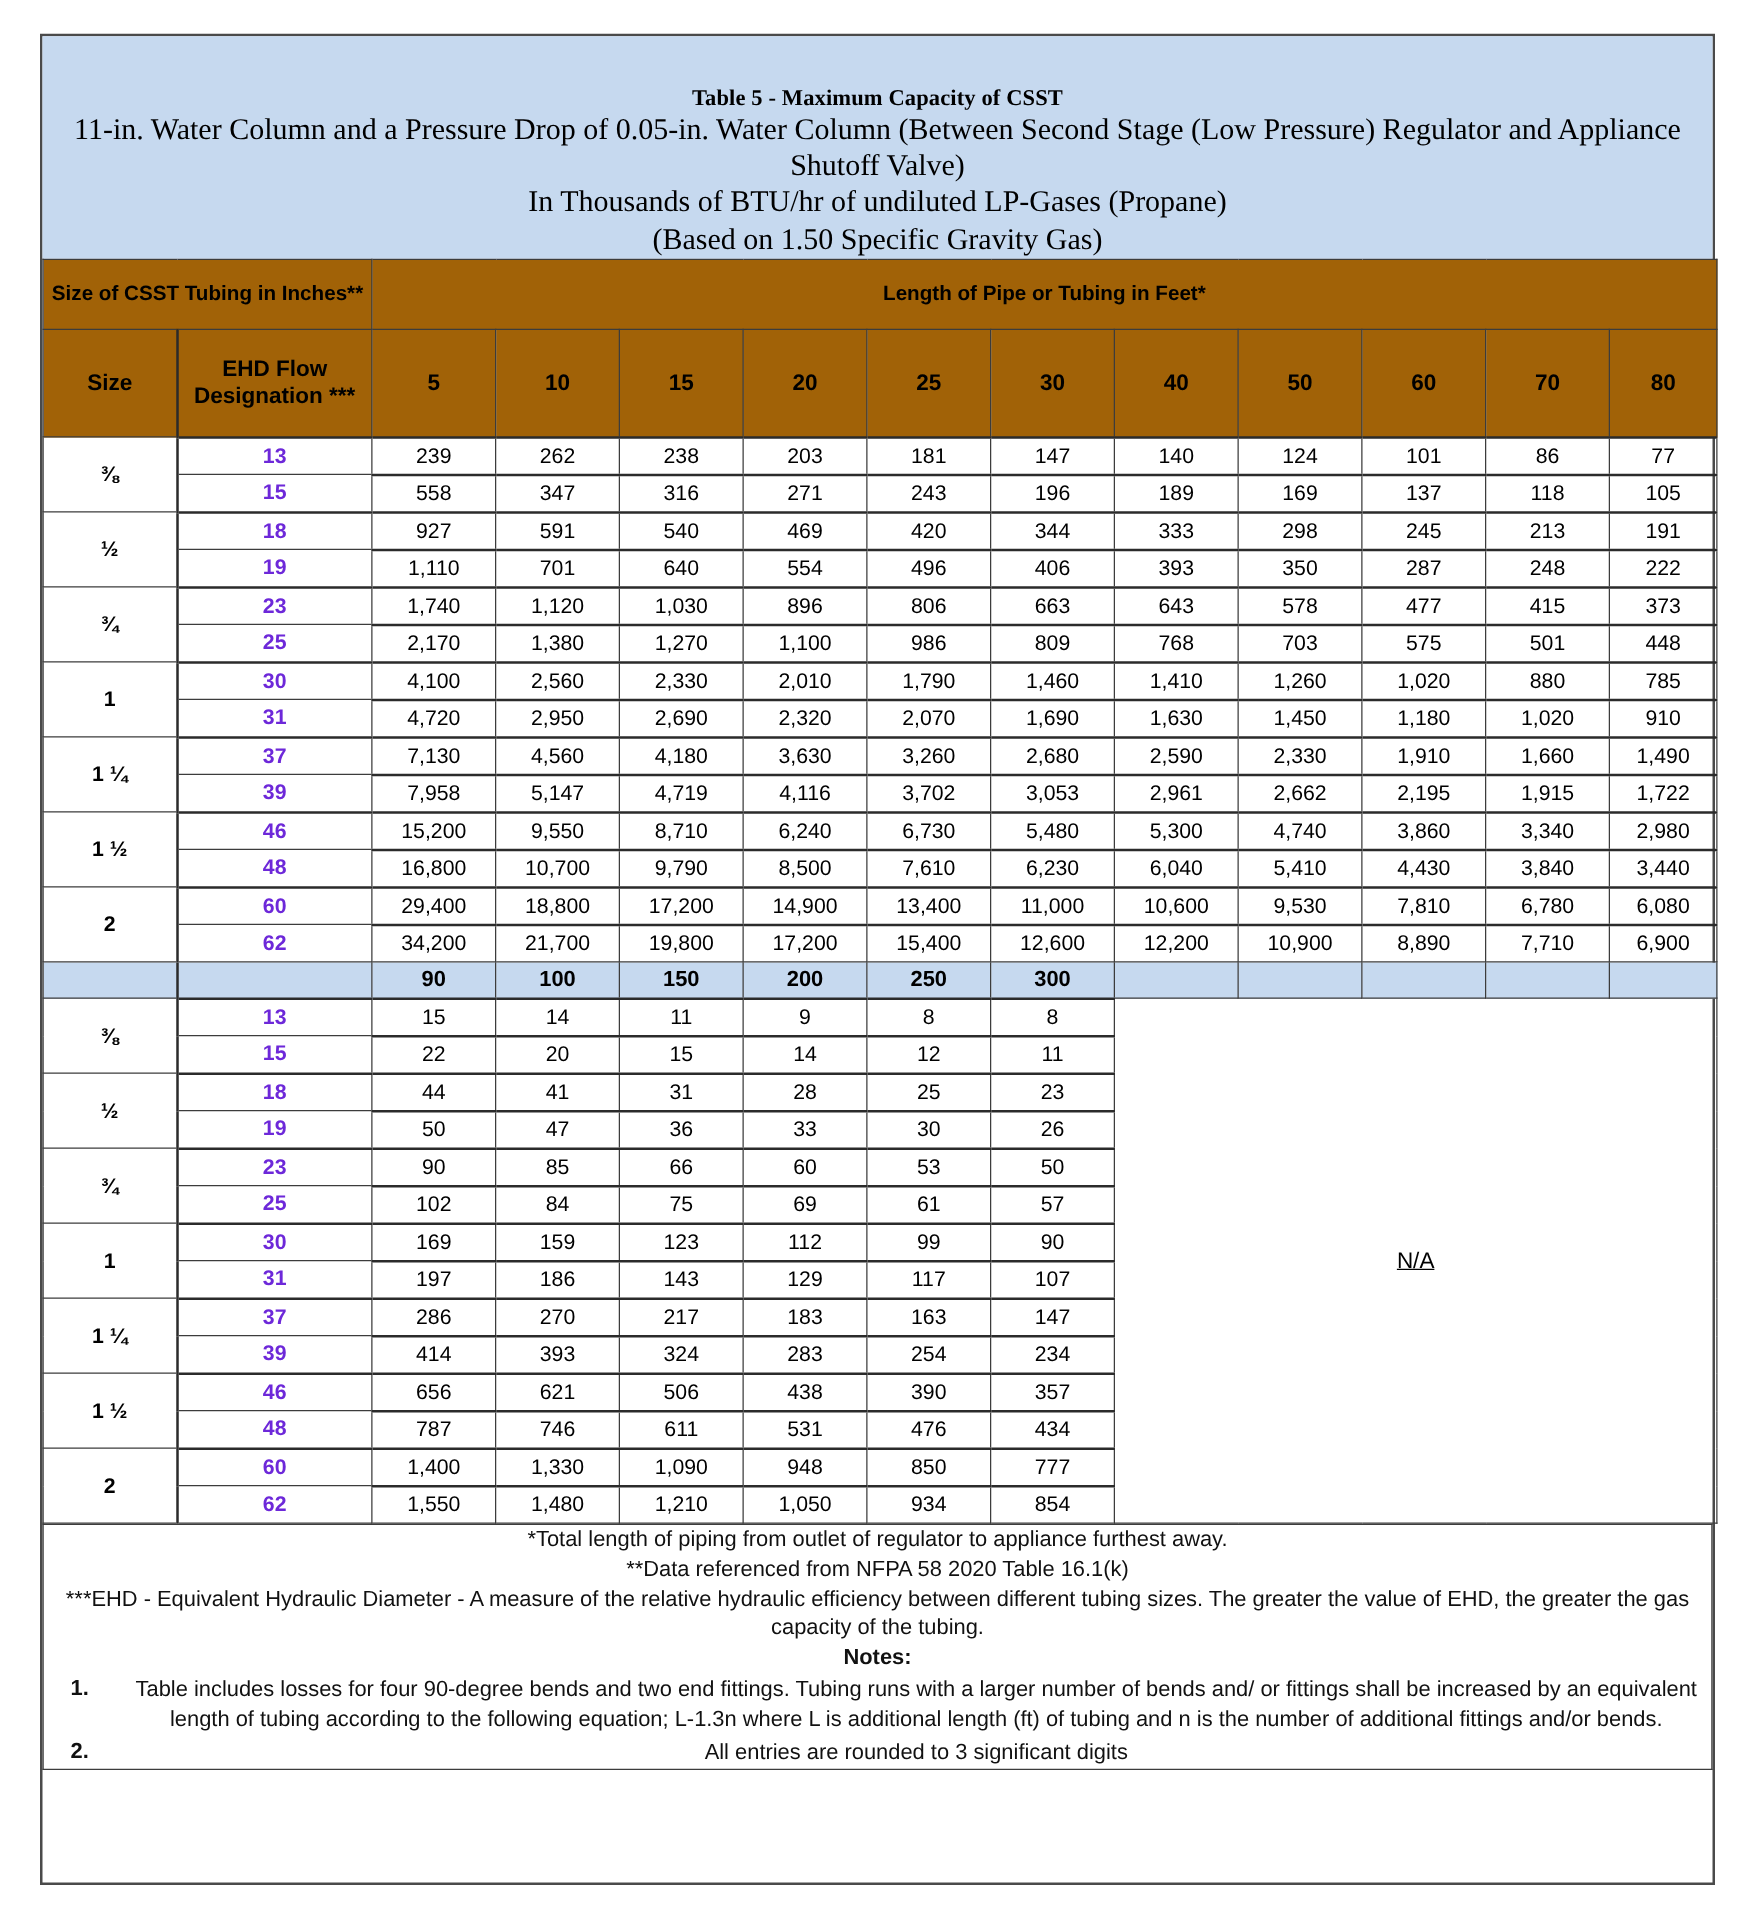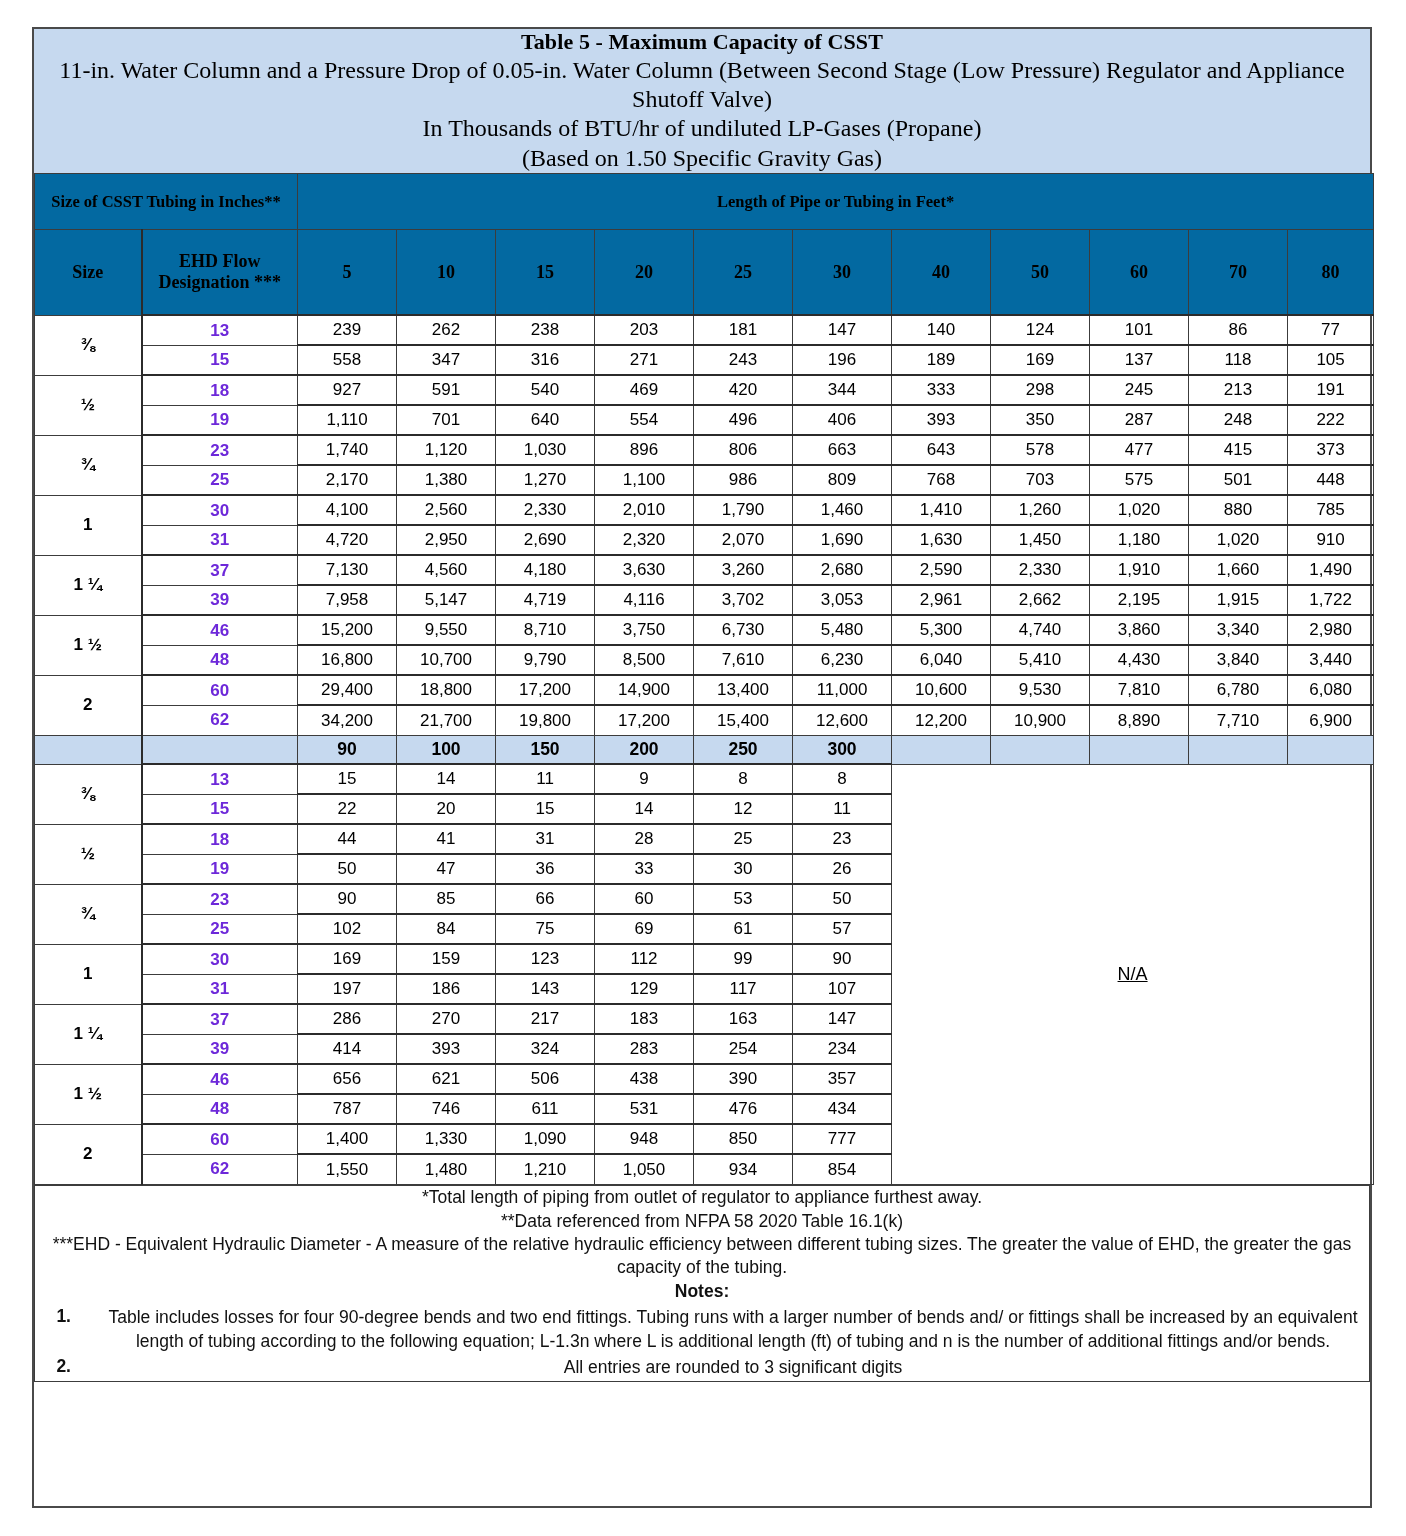--- a/index.html
+++ b/index.html
@@ -10,26 +10,26 @@
          border:2px solid #4a4a4a;box-sizing:border-box;background:#fff;}
 
   table.grid{border-collapse:collapse;table-layout:fixed;width:100%;}
   table.grid td{border:1px solid #3c3c3c;padding:0;vertical-align:middle;
                 text-align:center;box-sizing:border-box;}
 
   
   .title-cell{background:#c6d9ef;border:none !important;padding:6px 8px 8px 8px;
               text-align:left;font-family:"Liberation Serif",serif;
               line-height:1.22;color:#000;}
-  .title-main{font-size:22px;font-weight:bold;letter-spacing:.1px;}
+  .title-main{font-size:18px;font-weight:bold;letter-spacing:.1px;margin-top:39px;}
   .title-sub{font-size:24px;font-weight:normal;}
 
   
-  .hdr{background:#0369a1;font-weight:bold;font-size:16.5px;color:#000;
-       font-family:Liberation Serif, serif;line-height:1.18;
+  .hdr{background:#a16207;font-weight:bold;font-size:16.5px;color:#000;
+       font-family:Liberation Sans, sans-serif;line-height:1.18;
        padding:4px 3px;}
   .hdr-top{height:56px;}
   .hdr-span-left{text-align:center;}
   .hdr-span-right{text-align:left;padding-left:9px;vertical-align:top;
                   padding-top:6px;}
   .hdr-col{height:86px;vertical-align:bottom;padding-bottom:6px;font-size:18px;}
   .hdr-mid{vertical-align:middle;}
 
   
   .size-cell{font-size:17px;font-weight:bold;color:#000;}
@@ -258,21 +258,21 @@
           <td class="val-cell thick-top">2,195</td>
           <td class="val-cell thick-top">1,915</td>
           <td class="val-cell thick-top">1,722</td>
         </tr>
         <tr class="row-h">
           <td class="size-cell" rowspan="2">1 ½</td>
           <td class="ehd-cell thick-left thick-top">46</td>
           <td class="val-cell thick-top">15,200</td>
           <td class="val-cell thick-top">9,550</td>
           <td class="val-cell thick-top">8,710</td>
-          <td class="val-cell thick-top">3,750</td>
+          <td class="val-cell thick-top">6,240</td>
           <td class="val-cell thick-top">6,730</td>
           <td class="val-cell thick-top">5,480</td>
           <td class="val-cell thick-top">5,300</td>
           <td class="val-cell thick-top">4,740</td>
           <td class="val-cell thick-top">3,860</td>
           <td class="val-cell thick-top">3,340</td>
           <td class="val-cell thick-top">2,980</td>
         </tr>
         <tr class="row-h">
           <td class="ehd-cell thick-left">48</td>

